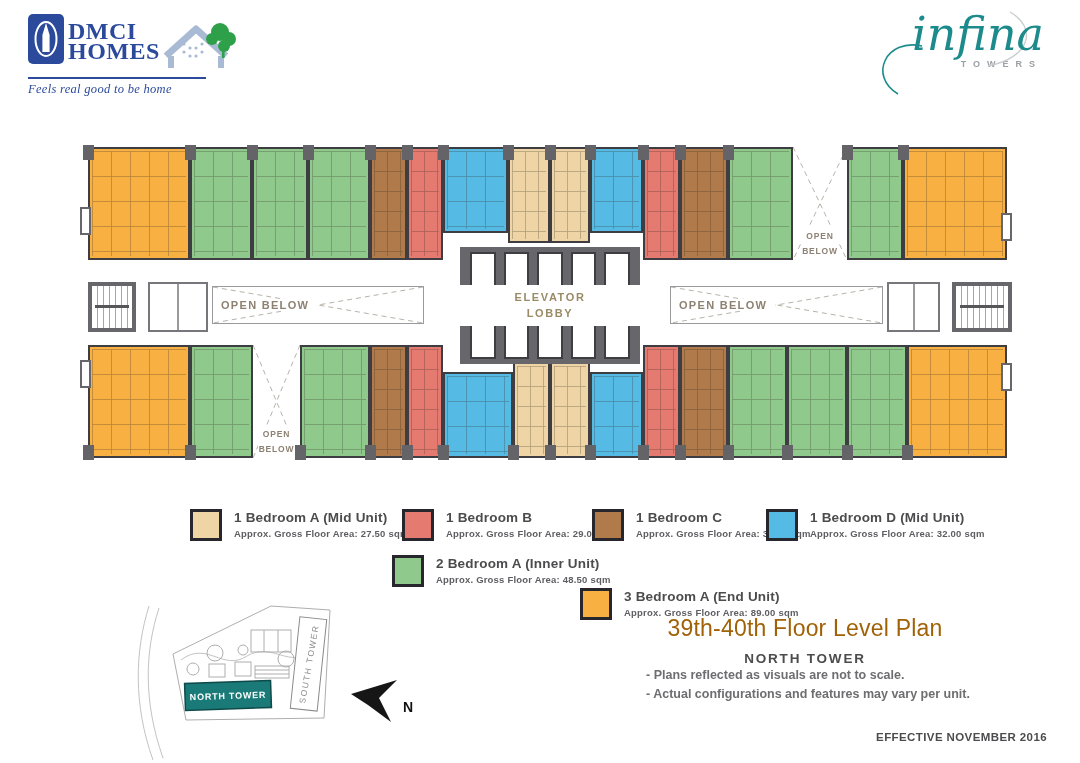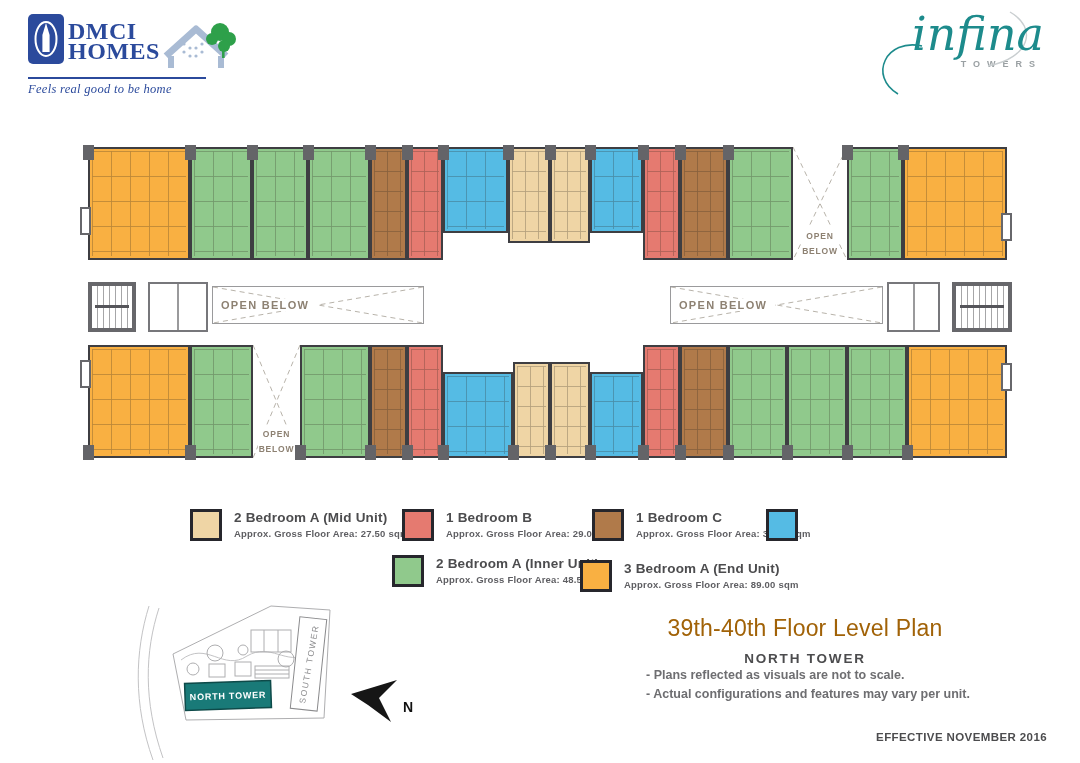--- a/index.html
+++ b/index.html
@@ -80,21 +80,21 @@
   .li{position:absolute;display:flex}
   .swatch{width:26px;height:26px;border:3px solid #26262c;flex:none}
   .li-text{margin-left:12px;padding-top:1px}
   .li-label{font-size:13.5px;font-weight:bold;color:#4c4c4e;letter-spacing:.2px}
   .li-sub{font-size:9.5px;font-weight:bold;color:#5e5e62;margin-top:3px;letter-spacing:.2px}
   #li-0{left:190px;top:509px}
   #li-1{left:402px;top:509px}
   #li-2{left:592px;top:509px}
   #li-3{left:766px;top:509px}
   #li-4{left:392px;top:555px}
-  #li-5{left:580px;top:560px}
+  #li-5{left:580px;top:588px}
 
   
   .sitemap{position:absolute;left:123px;top:596px}
   .sitemap .thin{fill:none;stroke:#aeaeb0;stroke-width:1}
   .sitemap .thin2{fill:none;stroke:#c3c3c5;stroke-width:1}
 
   
   .tb{position:absolute;left:635px;top:615px;width:340px;text-align:center}
   .tb-title{color:#a16207;font-size:23px;font-weight:normal;letter-spacing:.2px}
   .tb-sub{color:#4c4c4e;font-size:13.5px;font-weight:bold;letter-spacing:1.8px;margin-top:9px}
@@ -226,50 +226,74 @@
   <div class="strip" id="strip-right">
     <svg viewBox="0 0 100 100" preserveAspectRatio="none">
       <line x1="0" y1="0" x2="100" y2="100"></line>
         <line x1="100" y1="0" x2="0" y2="100"></line>
     </svg>
     <span class="strip-label">OPEN BELOW</span>
   </div>
   <div class="util" id="util-right"></div>
   <div class="stair" id="stair-right"></div>
 
+  <div class="core">
+    <div class="bank bank-top">
+      <div class="cell"></div>
+      <div class="cell"></div>
+      <div class="cell"></div>
+      <div class="cell"></div>
+      <div class="cell"></div>
+    </div>
+    <div class="lobby-label">
+      <div>ELEVATOR</div>
+      <div>LOBBY</div>
+    </div>
+    <div class="bank bank-bot">
+      <div class="cell"></div>
+      <div class="cell"></div>
+      <div class="cell"></div>
+      <div class="cell"></div>
+      <div class="cell"></div>
+    </div>
+  </div>
 
   <div class="tab" style="left:5px;top:72px"></div>
   <div class="tab" style="left:5px;top:225px"></div>
   <div class="tab" style="right:3px;top:78px"></div>
   <div class="tab" style="right:3px;top:228px"></div>
 </div>
 
 <div class="li" id="li-0">
   <div class="swatch" style="background: rgb(239, 213, 165);"></div>
   <div class="li-text">
-      <div class="li-label">2 Bedroom A (Mid Unit)</div>
+      <div class="li-label">1 Bedroom A (Mid Unit)</div>
   <div class="li-sub">Approx. Gross Floor Area: 27.50 sqm</div>
     </div>
 </div>
 <div class="li" id="li-1">
   <div class="swatch" style="background: rgb(229, 122, 112);"></div>
   <div class="li-text">
       <div class="li-label">1 Bedroom B</div>
   <div class="li-sub">Approx. Gross Floor Area: 29.00 sqm</div>
     </div>
 </div>
 <div class="li" id="li-2">
   <div class="swatch" style="background: rgb(176, 122, 74);"></div>
   <div class="li-text">
       <div class="li-label">1 Bedroom C</div>
   <div class="li-sub">Approx. Gross Floor Area: 32.00 sqm</div>
     </div>
 </div>
 <div class="li" id="li-3">
   <div class="swatch" style="background: rgb(85, 187, 228);"></div>
+  <div class="li-text">
+      <div class="li-label">1 Bedroom D (Mid Unit)</div>
+  <div class="li-sub">Approx. Gross Floor Area: 32.00 sqm</div>
+    </div>
 </div>
 <div class="li" id="li-4">
   <div class="swatch" style="background: rgb(144, 201, 140);"></div>
   <div class="li-text">
       <div class="li-label">2 Bedroom A (Inner Unit)</div>
   <div class="li-sub">Approx. Gross Floor Area: 48.50 sqm</div>
     </div>
 </div>
 <div class="li" id="li-5">
   <div class="swatch" style="background: rgb(249, 176, 66);"></div>

